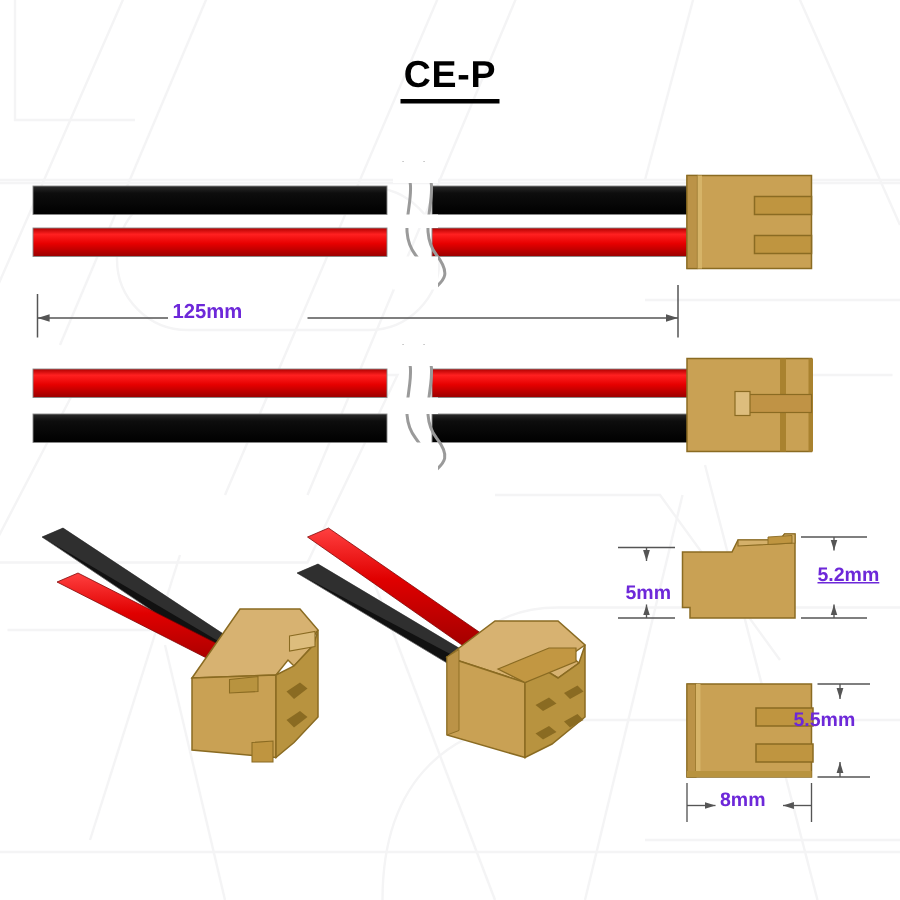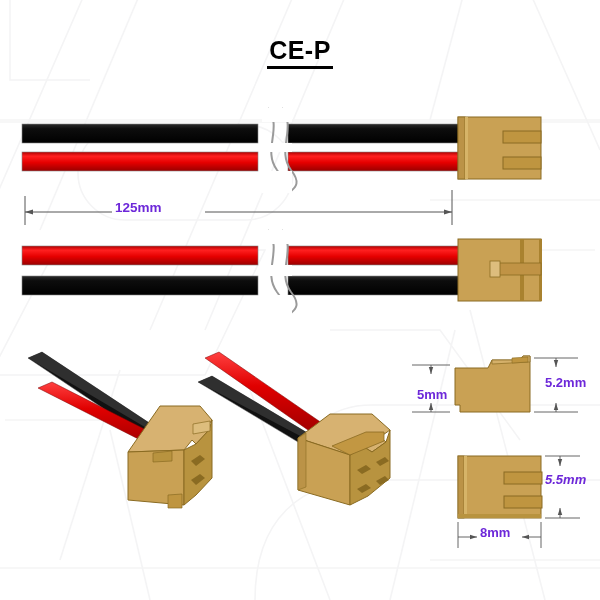--- a/index.html
+++ b/index.html
@@ -46,22 +46,22 @@
   }
   .dimlabel {
     position: absolute;
     font-size: 13px;
     font-weight: bold;
     color: #6d28d9;
     white-space: nowrap;
   }
   .dim-125 { left: 115px; top: 200px; font-size: 13.5px; }
   .dim-5mm { left: 417px; top: 375px; margin-top: 12px; }
-  .dim-52mm { left: 545px; top: 375px; }
-  .dim-55mm { left: 545px; top: 472px; font-style: italic; }
+  .dim-52mm { left: 545px; top: 375px; text-decoration: underline; }
+  .dim-55mm { left: 529px; top: 472px; }
   .dim-8mm { left: 480px; top: 525px; }
 </style>
 </head>
 <body>
 
 <div id="page">
 
   <svg id="watermark" viewBox="0 0 600 600" xmlns="http://www.w3.org/2000/svg">
     <g fill="none" stroke="#f4f4f5" stroke-width="1.6">
       <path d="M95 -30 L-10 210"></path>

